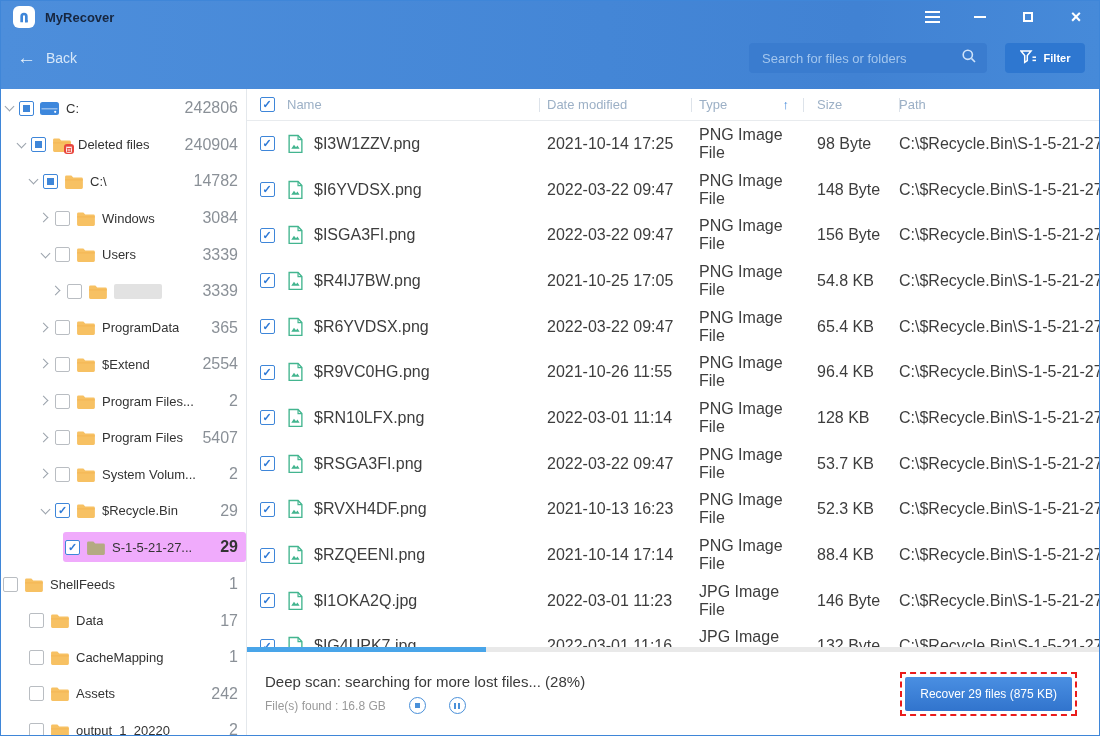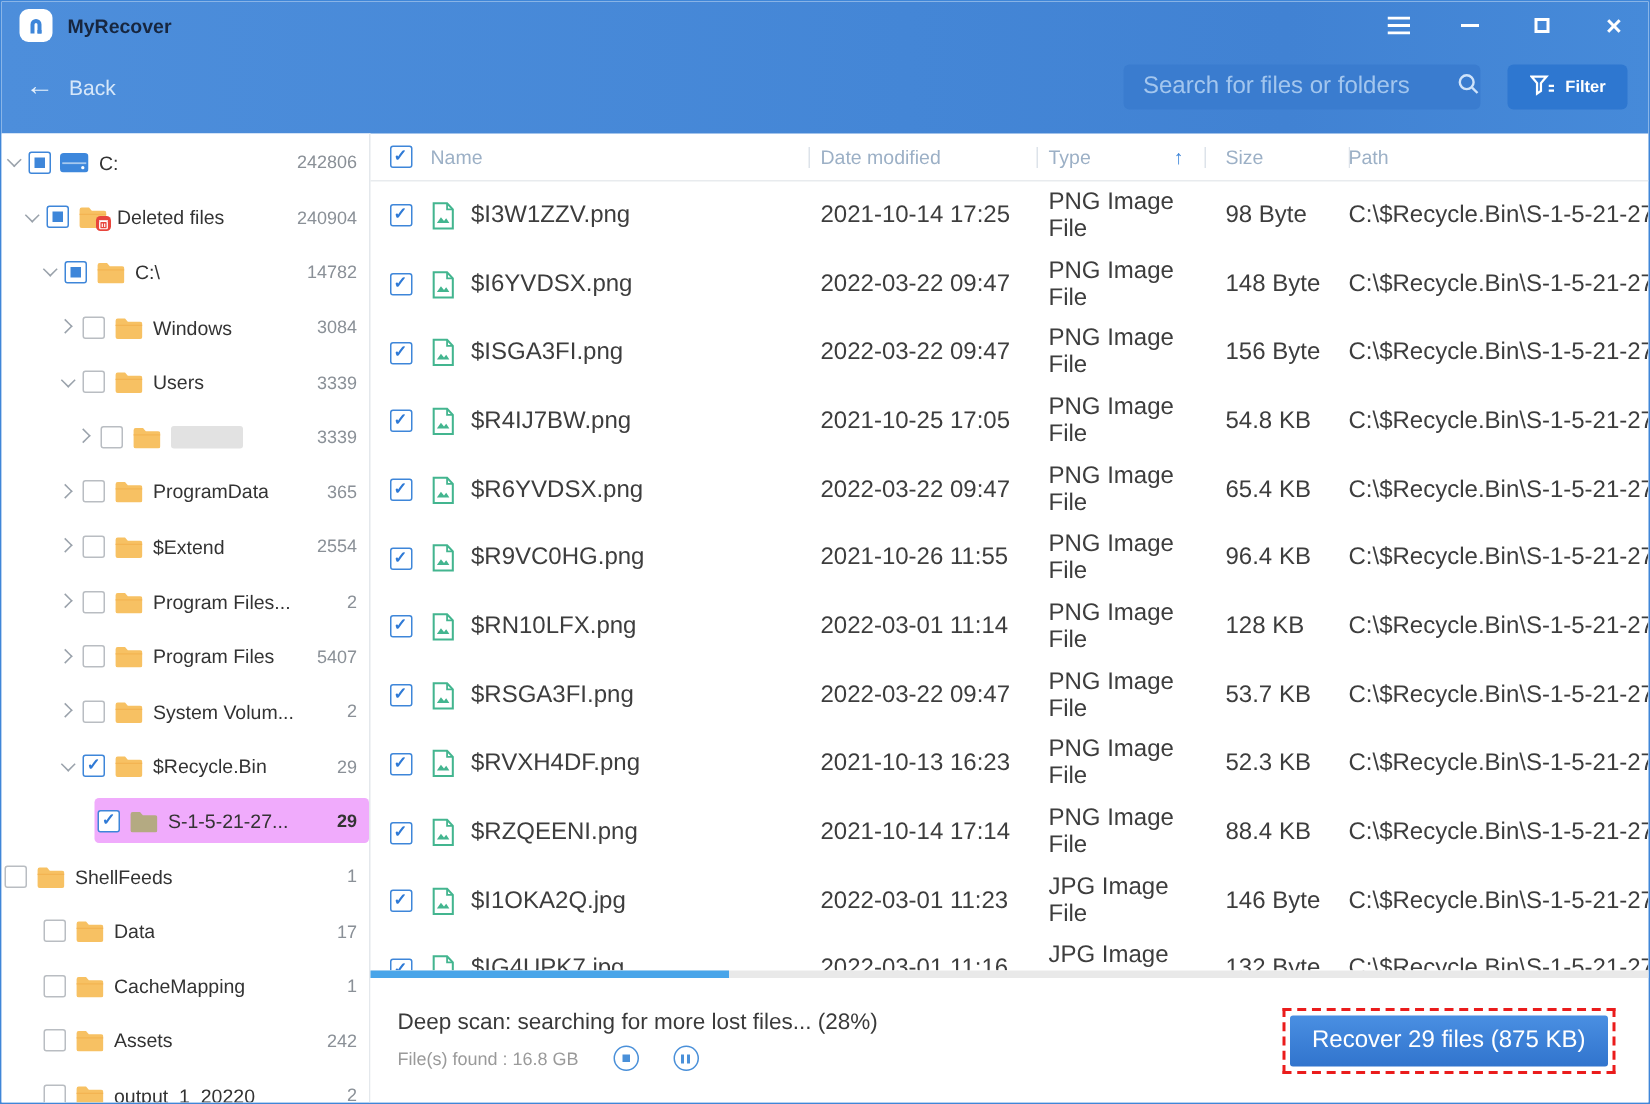--- a/index.html
+++ b/index.html
@@ -14,21 +14,21 @@
   .win-controls{margin-left:auto;display:flex;align-items:center;gap:30px;}
   .wc{display:inline-flex;align-items:center;justify-content:center;width:18px;height:18px;cursor:pointer;}
   .wc-min i{display:block;width:12px;height:2px;background:#fff;}
   .wc-max i{display:block;width:10px;height:10px;border:2px solid #fff;}
   .wc-close{color:#fff;font-size:18px;line-height:18px;font-weight:bold;}
 
   .toolbar{height:56px;display:flex;align-items:center;padding:0 14px 6px 16px;}
   .back{display:flex;align-items:center;gap:10px;color:#d6e7f9;font-size:14px;cursor:pointer;}
   .back-arrow{font-size:19px;line-height:14px;color:#e6f1fc;}
   .search{margin-left:auto;width:238px;height:30px;background:#3a7ccf;border-radius:4px;display:flex;align-items:center;padding:0 10px 0 11px;}
-  .search input{flex:1;background:transparent;border:none;outline:none;color:#eaf3fc;font-size:16px;font-family:inherit;}
+  .search input{flex:1;background:transparent;border:none;outline:none;color:#eaf3fc;font-size:13px;font-family:inherit;}
   .search input::placeholder{color:#a3c6ee;}
   .filter-btn{margin-left:18px;height:30px;min-width:80px;background:#2e77d0;border-radius:4px;color:#fff;font-size:11px;font-weight:bold;display:flex;align-items:center;justify-content:center;gap:7px;padding:0 12px;cursor:pointer;}
 
   
   .body{display:flex;height:646px;}
 
   
   .sidebar{width:246px;flex:0 0 246px;border-right:1px solid #e4e8ec;overflow:hidden;padding-top:1px;background:#fff;}
   .tree-row{height:36.6px;display:flex;align-items:center;font-size:13px;color:#333;cursor:pointer;}
   .chev{width:14px;height:14px;flex:0 0 14px;position:relative;}
@@ -39,21 +39,21 @@
   .tree-row.selected .tree-inner{background:#f0abfc;}
   .cb{width:15px;height:15px;flex:0 0 15px;background:#fff;border:1px solid #b9bdc2;border-radius:2px;position:relative;display:inline-flex;align-items:center;justify-content:center;}
   .cb.indeterminate{border-color:#3e86d9;}
   .cb.indeterminate::after{content:'';width:7px;height:7px;background:#3e86d9;}
   .cb.checked{border-color:#3e86d9;}
   .cb.checked::after{content:'\2713';color:#2f7ad6;font-size:11px;font-weight:bold;line-height:1;}
   .tree-icon{margin-left:6px;flex:0 0 auto;display:inline-flex;position:relative;}
   .badge{position:absolute;right:-3px;bottom:-2px;width:10px;height:10px;background:#e8453c;border-radius:3px;display:flex;align-items:center;justify-content:center;}
   .tree-label{margin-left:7px;white-space:nowrap;overflow:hidden;text-overflow:ellipsis;}
   .tree-label.redacted{width:48px;height:15px;background:#e2e2e2;border-radius:2px;}
-  .tree-count{margin-left:auto;padding-left:6px;color:#8a9097;font-size:12px;}
+  .tree-count{margin-left:auto;padding-left:6px;color:#8a9097;font-size:16px;}
   .tree-row.selected .tree-count{color:#333;font-weight:bold;}
 
   
   .main{flex:1;display:flex;flex-direction:column;min-width:0;}
   .thead{height:32px;display:flex;align-items:center;border-bottom:1px solid #e8ebee;color:#9cb0c6;font-size:13px;flex:0 0 32px;}
   .trow{height:45.7px;display:flex;align-items:center;font-size:16px;color:#3d3d3d;flex:0 0 45.7px;cursor:pointer;}
   .rows{height:526px;overflow:hidden;}
   .c-check{flex:0 0 40px;display:flex;justify-content:center;}
   .c-name{flex:1;display:flex;align-items:center;min-width:0;padding-right:8px;}
   .c-date{flex:0 0 152px;padding-left:8px;position:relative;}
@@ -71,21 +71,21 @@
   .progress{height:5px;background:#e9e9e9;width:100%;}
   .progress-fill{height:100%;background:#49a5e9;}
   .footer-content{display:flex;align-items:center;height:83px;padding:0 22px 0 18px;}
   .status{font-size:15px;color:#3a3a3a;margin-bottom:7px;}
   .found-line{display:flex;align-items:center;gap:23px;font-size:12px;color:#9a9a9a;}
   .round-btn{width:17px;height:17px;border:1px solid #4a90d9;border-radius:50%;display:inline-flex;align-items:center;justify-content:center;cursor:pointer;background:#fff;}
   .round-btn .sq{width:5px;height:5px;background:#4a90d9;}
   .round-btn .bars{display:flex;gap:2px;}
   .round-btn .bars i{display:block;width:1.8px;height:6px;background:#4a90d9;}
   .recover-wrap{margin-left:auto;border:2px dashed #ea1c1c;padding:3px;}
-  .recover-btn{height:34px;background:linear-gradient(180deg,#4a8fe2,#3174cd);border:none;border-radius:2px;color:#fff;font-size:16px;font-family:inherit;padding:0 15px;cursor:pointer;}
+  .recover-btn{height:34px;background:linear-gradient(180deg,#4a8fe2,#3174cd);border:none;border-radius:2px;color:#fff;font-size:12px;font-family:inherit;padding:0 15px;cursor:pointer;}
 </style>
 </head>
 <body>
 
 <div class="window">
 
   <div class="header">
     <div class="titlebar">
       <span class="logo">
         <svg width="16" height="16" viewBox="0 0 24 24">

